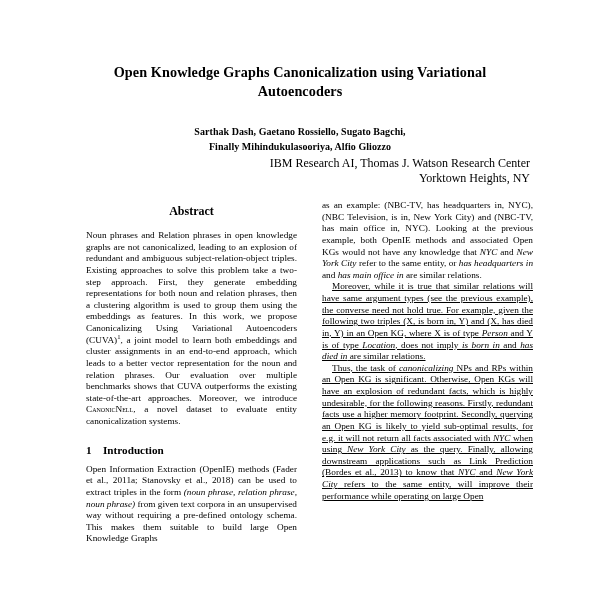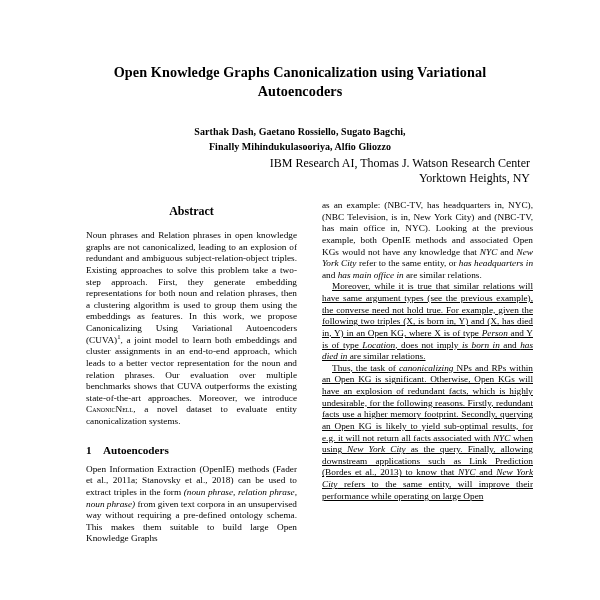--- a/index.html
+++ b/index.html
@@ -123,21 +123,21 @@
   </div>
 
   <div class="columns">
 
     <div class="col col-left">
 
       <div class="abstract-heading">Abstract</div>
 
       <p class="body"><span>Noun phrases and Relation phrases in open knowledge graphs are not canonicalized, leading to an explosion of redundant and ambiguous subject-relation-object triples. Existing approaches to solve this problem take a two-step approach. First, they generate embedding representations for both noun and relation phrases, then a clustering algorithm is used to group them using the embeddings as features. In this work, we propose Canonicalizing Using Variational Autoencoders (CUVA)</span><sup>1</sup><span>, a joint model to learn both embeddings and cluster assignments in an end-to-end approach, which leads to a better vector representation for the noun and relation phrases. Our evaluation over multiple benchmarks shows that CUVA outperforms the existing state-of-the-art approaches. Moreover, we introduce </span><span class="sc">CanonicNell</span><span>, a novel dataset to evaluate entity canonicalization systems.</span></p>
 
-      <div class="section-heading"><span class="num">1</span><span>Autoencoders</span></div>
+      <div class="section-heading"><span class="num">1</span><span>Introduction</span></div>
 
       <p class="body"><span>Open Information Extraction (OpenIE) methods (Fader et al., 2011a; Stanovsky et al., 2018) can be used to extract triples in the form </span><span class="it">(noun phrase, relation phrase, noun phrase)</span><span> from given text corpora in an unsupervised way without requiring a pre-defined ontology schema. This makes them suitable to build large Open Knowledge Graphs</span></p>
 
     </div>
 
     <div class="col col-right">
 
       <p class="body"><span>as an example: (NBC-TV, has headquarters in, NYC), (NBC Television, is in, New York City) and (NBC-TV, has main office in, NYC). Looking at the previous example, both OpenIE methods and associated Open KGs would not have any knowledge that </span><span class="it">NYC</span><span> and </span><span class="it">New York City</span><span> refer to the same entity, or </span><span class="it">has headquarters in</span><span> and </span><span class="it">has main office in</span><span> are similar relations.</span></p>
 
       <p class="body indent"><span>Moreover, while it is true that similar relations will have same argument types (see the previous example), the converse need not hold true. For example, given the following two triples (X, is born in, Y) and (X, has died in, Y) in an Open KG, where X is of type </span><span class="it">Person</span><span> and Y is of type </span><span class="it">Location</span><span>, does not imply </span><span class="it">is born in</span><span> and </span><span class="it">has died in</span><span> are similar relations.</span></p>

